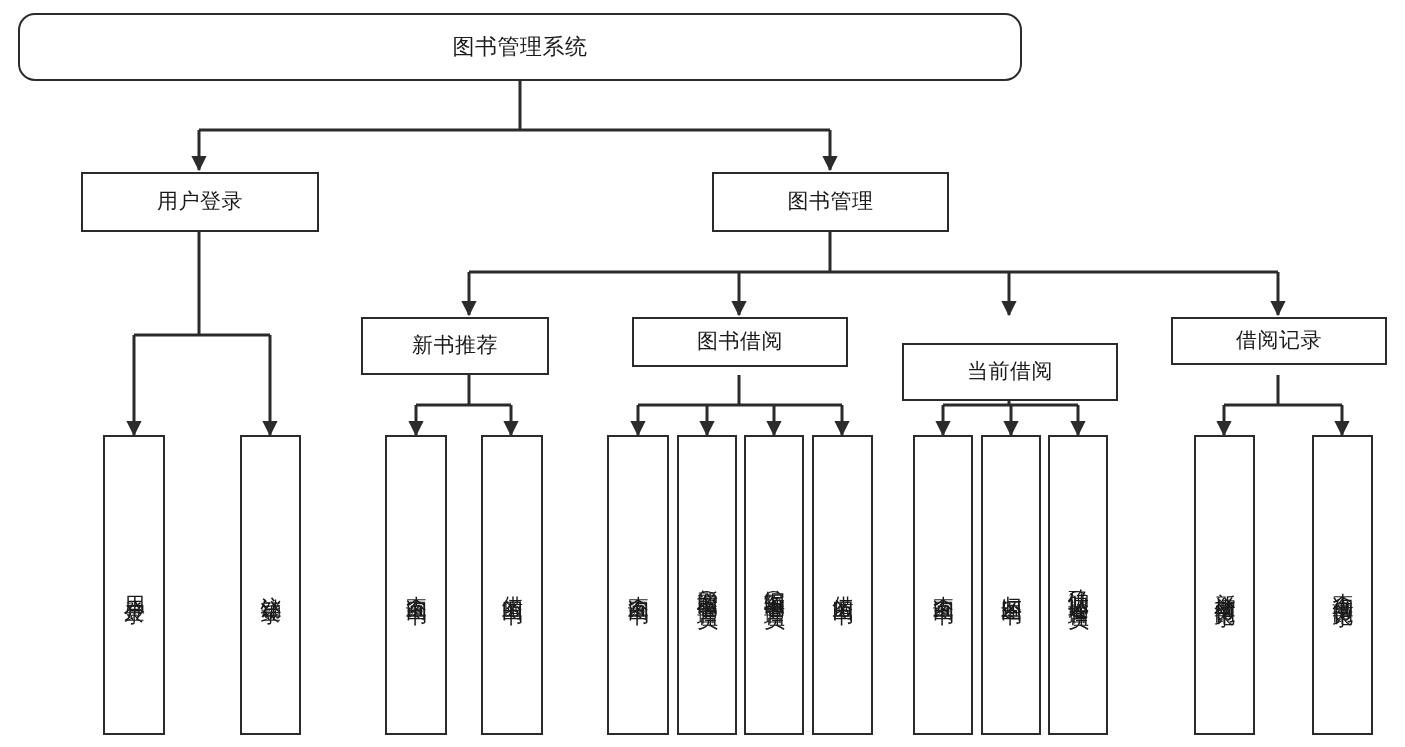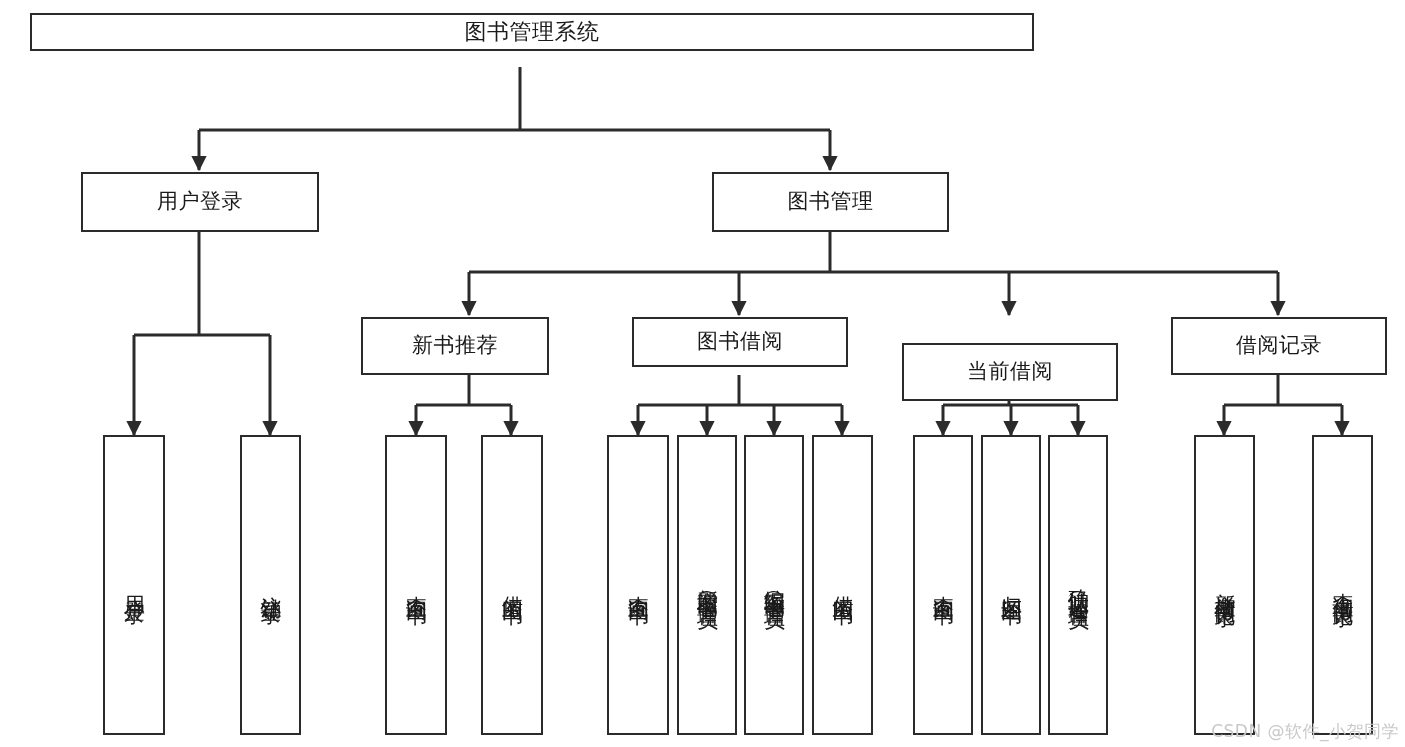--- a/index.html
+++ b/index.html
@@ -119,21 +119,21 @@
       <path d="M 1011 405 L 1011 435" marker-end="url(#arrow)"></path>
       <path d="M 1078 405 L 1078 435" marker-end="url(#arrow)"></path>
 
       <path d="M 1278 375 L 1278 405"></path>
       <path d="M 1224 405 L 1342 405"></path>
       <path d="M 1224 405 L 1224 435" marker-end="url(#arrow)"></path>
       <path d="M 1342 405 L 1342 435" marker-end="url(#arrow)"></path>
     </g>
   </svg>
 
-  <div class="node horizontal root" style="left:30px; top:13px; width:1004px; height:38px;">
+  <div class="node horizontal root" style="left:18px; top:13px; width:1004px; height:68px;border-radius:17px;">
     <span class="label">图书管理系统</span>
   </div>
 
   <div class="node horizontal" style="left:81px; top:172px; width:238px; height:60px;">
     <span class="label">用户登录</span>
   </div>
 
   <div class="node horizontal" style="left:712px; top:172px; width:237px; height:60px;">
     <span class="label">图书管理</span>
   </div>
@@ -143,21 +143,21 @@
   </div>
 
   <div class="node horizontal" style="left:632px; top:317px; width:216px; height:50px;">
     <span class="label">图书借阅</span>
   </div>
 
   <div class="node horizontal" style="left:902px; top:317px; width:216px; height:58px;margin-top:26px;">
     <span class="label">当前借阅</span>
   </div>
 
-  <div class="node horizontal" style="left:1171px; top:317px; width:216px; height:58px;">
+  <div class="node horizontal" style="left:1171px; top:317px; width:216px; height:48px;">
     <span class="label">借阅记录</span>
   </div>
 
   <div class="node vertical" style="left:103px; top:435px; width:62px; height:300px;">
     <span class="label">用户登录</span>
   </div>
 
   <div class="node vertical" style="left:240px; top:435px; width:61px; height:300px;">
     <span class="label">注销登录</span>
   </div>
@@ -199,15 +199,14 @@
   </div>
 
   <div class="node vertical" style="left:1194px; top:435px; width:61px; height:300px;">
     <span class="label">新增借阅记录</span>
   </div>
 
   <div class="node vertical" style="left:1312px; top:435px; width:61px; height:300px;">
     <span class="label">查询借阅记录</span>
   </div>
 
-  <div id="watermark">CSDN @软件_小贺同学</div>
 
 </div>
 
 </body></html>

